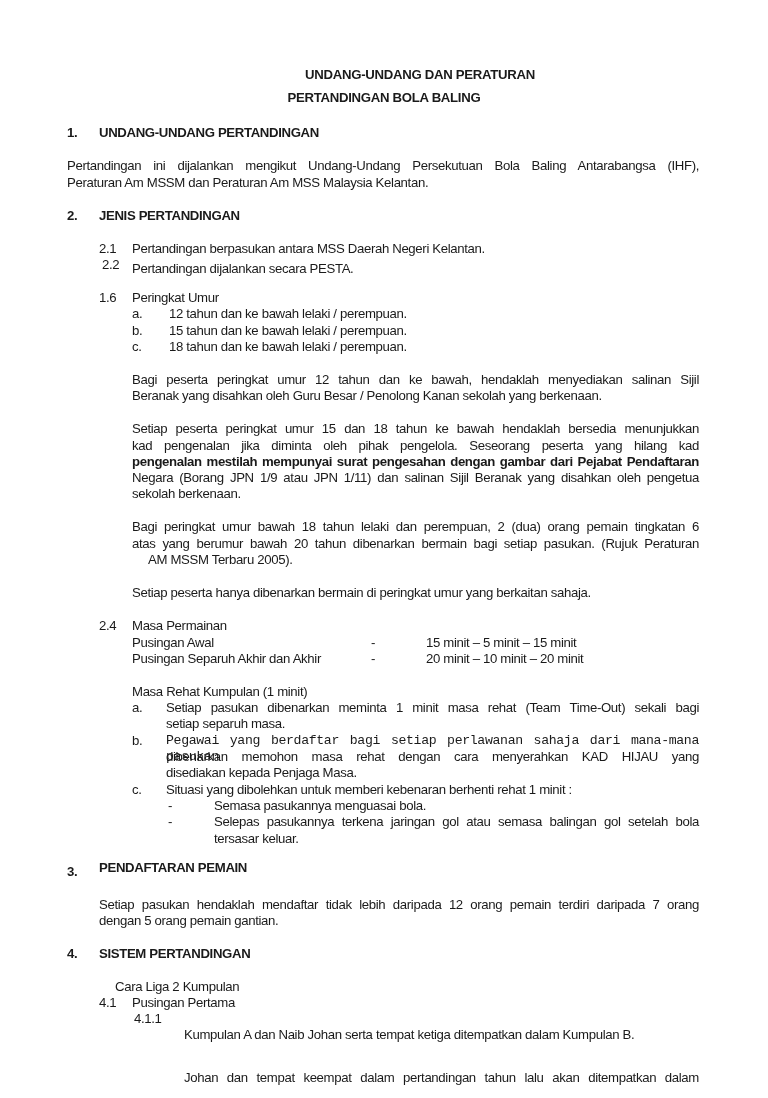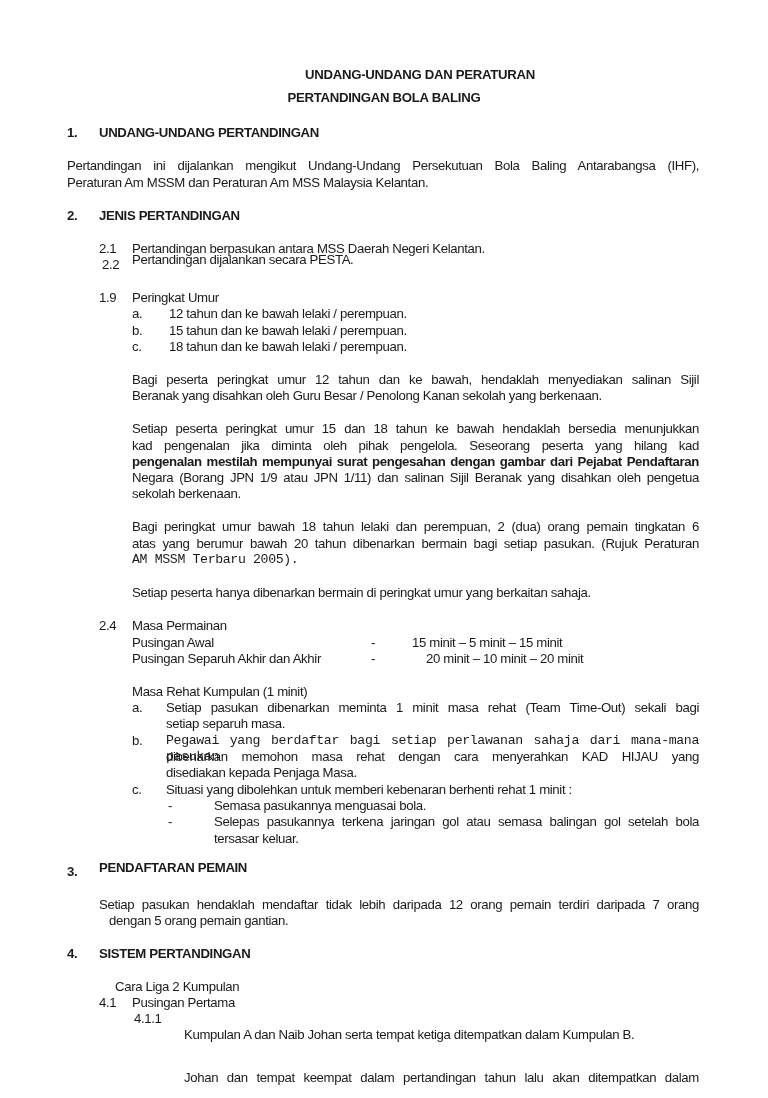--- a/index.html
+++ b/index.html
@@ -20,52 +20,52 @@
 <div class="ln b" style="top:125px; left:99px;">UNDANG-UNDANG PERTANDINGAN</div>
 <div class="ln just" style="top:158px; left:67px; width:632px;">Pertandingan ini dijalankan mengikut Undang-Undang Persekutuan Bola Baling Antarabangsa (IHF),</div>
 <div class="ln" style="top:175px; left:67px;">Peraturan  Am MSSM dan Peraturan Am  MSS Malaysia Kelantan.</div>
 
 <div class="ln b" style="top:208px; left:67px;">2.</div>
 <div class="ln b" style="top:208px; left:99px;">JENIS PERTANDINGAN</div>
 
 <div class="ln" style="top:241px; left:99px;">2.1</div>
 <div class="ln" style="top:241px; left:132px;">Pertandingan berpasukan antara MSS Daerah Negeri Kelantan.</div>
 <div class="ln" style="top:257px; left:102px;">2.2</div>
-<div class="ln" style="top:252px; left:132px;">Pertandingan dijalankan secara PESTA.</div>
+<div class="ln" style="top:261px; left:132px;">Pertandingan dijalankan secara PESTA.</div>
 
-<div class="ln" style="top:290px; left:99px;">1.9</div>
+<div class="ln" style="top:290px; left:99px;">1.6</div>
 <div class="ln" style="top:290px; left:132px;">Peringkat Umur</div>
 <div class="ln" style="top:306px; left:132px;">a.</div>
 <div class="ln" style="top:306px; left:169px;">12 tahun dan ke bawah lelaki / perempuan.</div>
 <div class="ln" style="top:323px; left:132px;">b.</div>
 <div class="ln" style="top:323px; left:169px;">15 tahun dan ke bawah lelaki / perempuan.</div>
 <div class="ln" style="top:339px; left:132px;">c.</div>
 <div class="ln" style="top:339px; left:169px;">18 tahun dan ke bawah lelaki / perempuan.</div>
 
 <div class="ln just" style="top:372px; left:132px; width:567px;">Bagi peserta peringkat umur 12 tahun dan ke bawah, hendaklah menyediakan salinan Sijil</div>
 <div class="ln" style="top:388px; left:132px;">Beranak yang disahkan oleh Guru Besar / Penolong Kanan sekolah yang berkenaan.</div>
 
 <div class="ln just" style="top:421px; left:132px; width:567px;">Setiap peserta peringkat umur   15 dan 18 tahun ke bawah hendaklah bersedia menunjukkan</div>
 <div class="ln just" style="top:438px; left:132px; width:567px;">kad pengenalan jika diminta oleh pihak pengelola. Seseorang peserta yang hilang kad</div>
 <div class="ln just" style="top:454px; left:132px; width:567px;font-weight:bold;">pengenalan mestilah mempunyai surat pengesahan dengan gambar dari Pejabat Pendaftaran</div>
 <div class="ln just" style="top:470px; left:132px; width:567px;">Negara (Borang JPN 1/9 atau JPN 1/11) dan salinan Sijil Beranak yang disahkan oleh pengetua</div>
 <div class="ln" style="top:486px; left:132px;">sekolah berkenaan.</div>
 
 <div class="ln just" style="top:519px; left:132px; width:567px;">Bagi peringkat umur bawah 18 tahun lelaki dan perempuan, 2 (dua) orang pemain tingkatan 6</div>
 <div class="ln just" style="top:536px; left:132px; width:567px;">atas yang berumur bawah 20 tahun dibenarkan bermain bagi setiap pasukan. (Rujuk Peraturan</div>
-<div class="ln" style="top:552px; left:132px;font-family:Liberation Mono, monospace;">AM MSSM Terbaru 2005).</div>
+<div class="ln" style="top:552px; left:148px;">AM MSSM Terbaru 2005).</div>
 
 <div class="ln" style="top:585px; left:132px;">Setiap peserta hanya dibenarkan bermain di peringkat umur yang berkaitan sahaja.</div>
 
 <div class="ln" style="top:618px; left:99px;">2.4</div>
 <div class="ln" style="top:618px; left:132px;">Masa Permainan</div>
 
 <div class="ln" style="top:635px; left:132px;">Pusingan Awal</div>
 <div class="ln" style="top:635px; left:371px;">-</div>
-<div class="ln" style="top:635px; left:412px;text-align:right;">15 minit – 5 minit – 15 minit</div>
+<div class="ln" style="top:635px; left:426px;text-align:right;">15 minit – 5 minit – 15 minit</div>
 <div class="ln" style="top:651px; left:132px;">Pusingan Separuh Akhir dan Akhir</div>
 <div class="ln" style="top:651px; left:371px;">-</div>
 <div class="ln" style="top:651px; left:426px;">20 minit – 10 minit – 20 minit</div>
 
 <div class="ln" style="top:684px; left:132px;">Masa Rehat Kumpulan (1 minit)</div>
 
 <div class="ln" style="top:700px; left:132px;">a.</div>
 <div class="ln just" style="top:700px; left:166px; width:533px;">Setiap pasukan dibenarkan meminta 1 minit masa rehat (Team Time-Out) sekali bagi</div>
 <div class="ln" style="top:716px; left:166px;">setiap separuh masa.</div>
 
@@ -79,21 +79,21 @@
 
 <div class="ln" style="top:798px; left:168px;">-</div>
 <div class="ln" style="top:798px; left:214px;">Semasa pasukannya menguasai bola.</div>
 <div class="ln" style="top:814px; left:168px;">-</div>
 <div class="ln just" style="top:814px; left:214px; width:485px;">Selepas pasukannya terkena jaringan gol atau semasa balingan gol setelah bola</div>
 <div class="ln" style="top:831px; left:214px;">tersasar keluar.</div>
 
 <div class="ln b" style="top:864px; left:67px;">3.</div>
 <div class="ln b" style="top:860px; left:99px;text-align:center;">PENDAFTARAN PEMAIN</div>
 <div class="ln just" style="top:897px; left:99px; width:600px;">Setiap pasukan hendaklah mendaftar tidak lebih daripada 12 orang pemain terdiri daripada 7 orang</div>
-<div class="ln" style="top:913px; left:109px;">dengan 5 orang pemain gantian.</div>
+<div class="ln" style="top:913px; left:99px;">dengan 5 orang pemain gantian.</div>
 
 <div class="ln b" style="top:946px; left:67px;">4.</div>
 <div class="ln b" style="top:946px; left:99px;">SISTEM PERTANDINGAN</div>
 <div class="ln" style="top:979px; left:99px;margin-left:16px;">Cara Liga 2 Kumpulan</div>
 <div class="ln" style="top:995px; left:99px;">4.1</div>
 <div class="ln" style="top:995px; left:132px;">Pusingan Pertama</div>
 <div class="ln" style="top:1011px; left:134px;">4.1.1</div>
 <div class="ln just" style="top:1070px; left:184px; width:515px;">Johan dan tempat   keempat dalam pertandingan tahun lalu akan ditempatkan dalam</div>
 <div class="ln" style="top:1027px; left:184px;">Kumpulan A dan Naib Johan serta tempat ketiga ditempatkan dalam Kumpulan B.</div>
 

